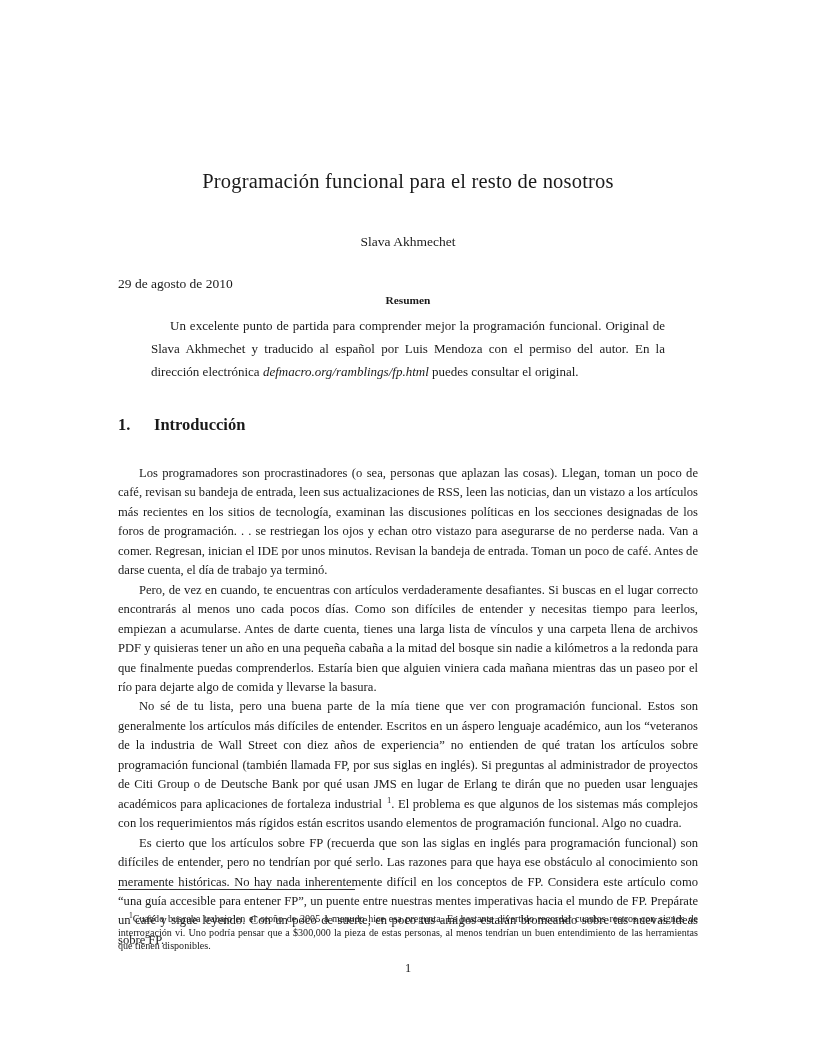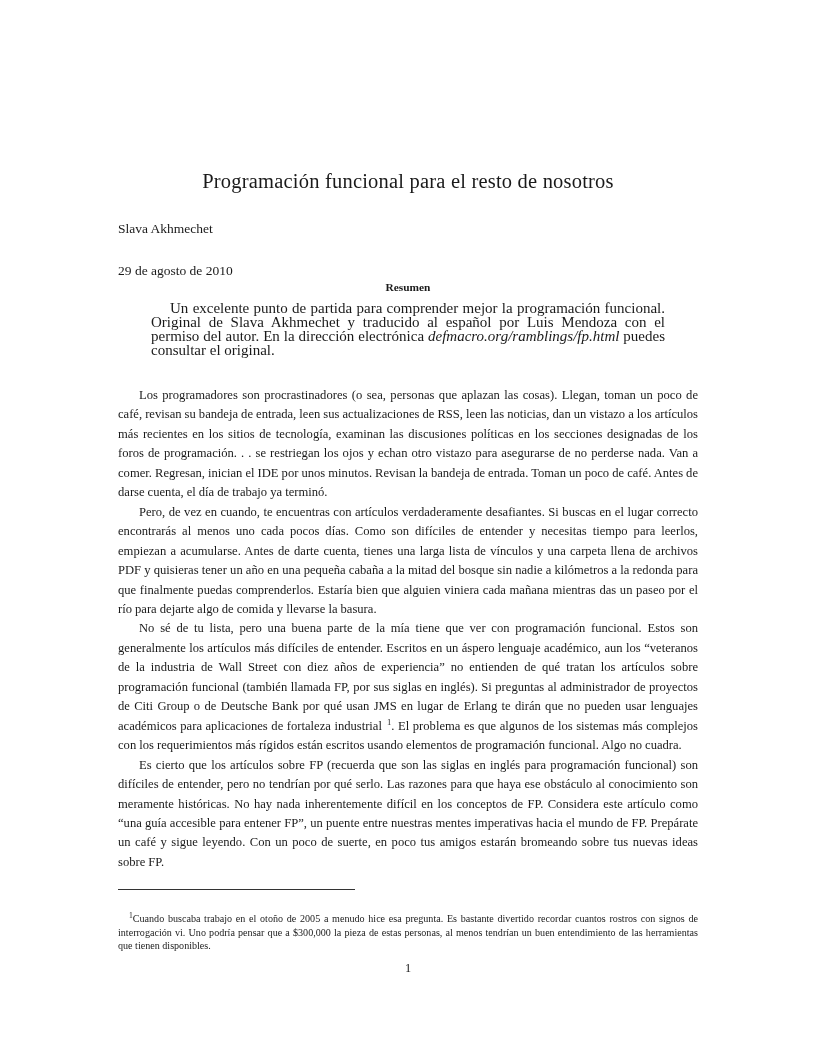--- a/index.html
+++ b/index.html
@@ -36,23 +36,23 @@
   .doc-title {
     text-align: center;
     font-size: 20.5px;
     line-height: 26px;
     margin-top: 168px;
     font-weight: normal;
     letter-spacing: 0.2px;
   }
 
   .doc-author {
-    text-align: left;
+    text-align: center;
     font-size: 13.5px;
-    margin-top: 26px;
+    margin-top: 39px;
     line-height: 18px;
   }
 
   .doc-date {
     font-size: 13.5px;
     margin-top: 24px;
     line-height: 18px;
   }
 
   .abstract-block {
@@ -62,22 +62,22 @@
 
   .abstract-title {
     text-align: center;
     font-weight: bold;
     font-size: 11.4px;
     line-height: 14px;
     margin-bottom: 7px;
   }
 
   .abstract-body {
-    font-size: 15px;
-    line-height: 14px;
+    font-size: 13px;
+    line-height: 23px;
     text-align: justify;
     text-indent: 19px;
     hyphens: none;
   }
 
   .abstract-body .url {
     font-style: italic;
   }
 
   .section-heading {
@@ -168,20 +168,23 @@
 
     <div class="doc-date">29 de agosto de 2010</div>
 
     <div class="abstract-block">
       <div class="abstract-title">Resumen</div>
       <div class="abstract-body">
         <span>Un excelente punto de partida para comprender mejor la programación funcional. Original de Slava Akhmechet y traducido al español por Luis Mendoza con el permiso del autor. En la dirección electrónica </span><span class="url">defmacro.org/ramblings/fp.html</span><span> puedes consultar el original.</span>
       </div>
     </div>
 
+    <div class="section-heading">
+      <span class="num">1.</span><span>Introducción</span>
+    </div>
 
     <div class="body-text">
 
       <p class="para">Los programadores son procrastinadores (o sea, personas que aplazan las cosas). Llegan, toman un poco de café, revisan su bandeja de entrada, leen sus actualizaciones de RSS, leen las noticias, dan un vistazo a los artículos más recientes en los sitios de tecnología, examinan las discusiones políticas en los secciones designadas de los foros de programación. . . se restriegan los ojos y echan otro vistazo para asegurarse de no perderse nada. Van a comer. Regresan, inician el IDE por unos minutos. Revisan la bandeja de entrada. Toman un poco de café. Antes de darse cuenta, el día de trabajo ya terminó.</p>
 
       <p class="para">Pero, de vez en cuando, te encuentras con artículos verdaderamente desafiantes. Si buscas en el lugar correcto encontrarás al menos uno cada pocos días. Como son difíciles de entender y necesitas tiempo para leerlos, empiezan a acumularse. Antes de darte cuenta, tienes una larga lista de vínculos y una carpeta llena de archivos PDF y quisieras tener un año en una pequeña cabaña a la mitad del bosque sin nadie a kilómetros a la redonda para que finalmente puedas comprenderlos. Estaría bien que alguien viniera cada mañana mientras das un paseo por el río para dejarte algo de comida y llevarse la basura.</p>
 
       <p class="para">
         <span>No sé de tu lista, pero una buena parte de la mía tiene que ver con programación funcional. Estos son generalmente los artículos más difíciles de entender. Escritos en un áspero lenguaje académico, aun los “veteranos de la industria de Wall Street con diez años de experiencia” no entienden de qué tratan los artículos sobre programación funcional (también llamada FP, por sus siglas en inglés). Si preguntas al administrador de proyectos de Citi Group o de Deutsche Bank por qué usan JMS en lugar de Erlang te dirán que no pueden usar lenguajes académicos para aplicaciones de fortaleza industrial </span><sup class="fnmark">1</sup><span>. El problema es que algunos de los sistemas más complejos con los requerimientos más rígidos están escritos usando elementos de programación funcional. Algo no cuadra.</span>
       </p>

